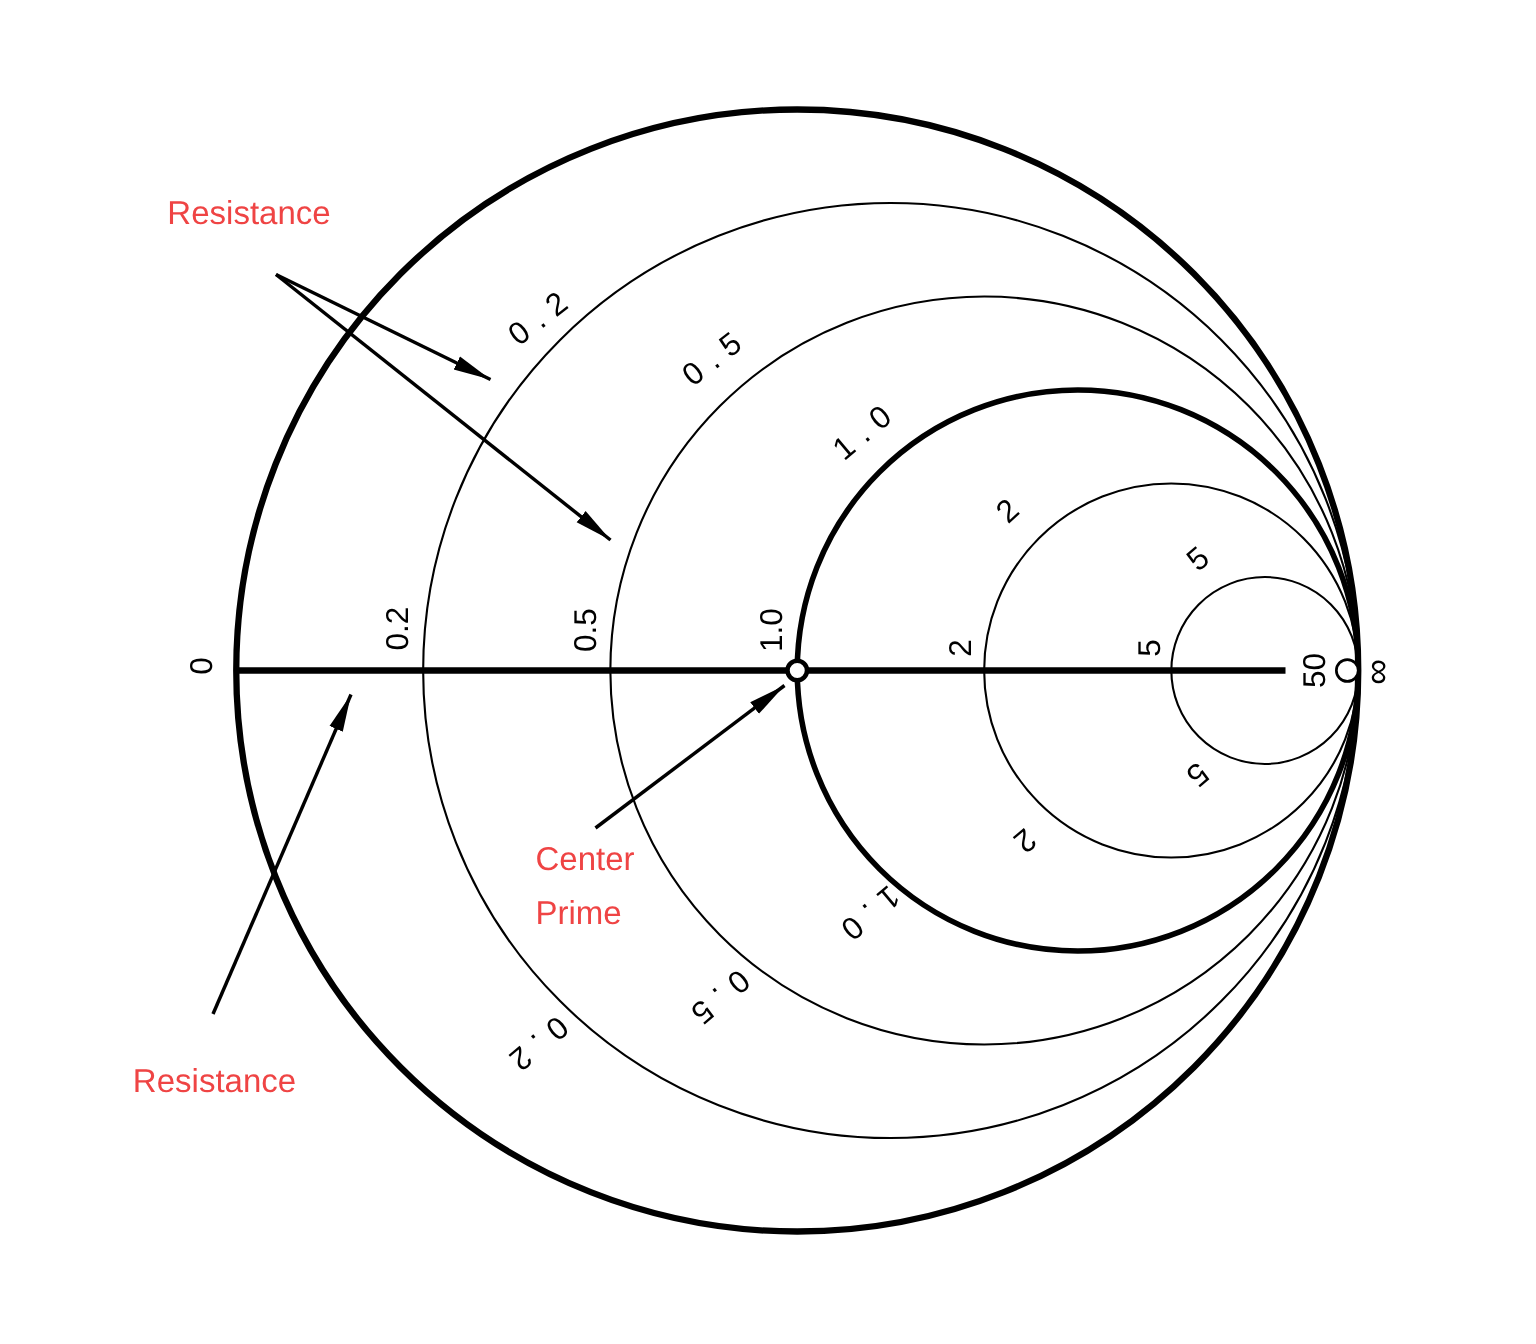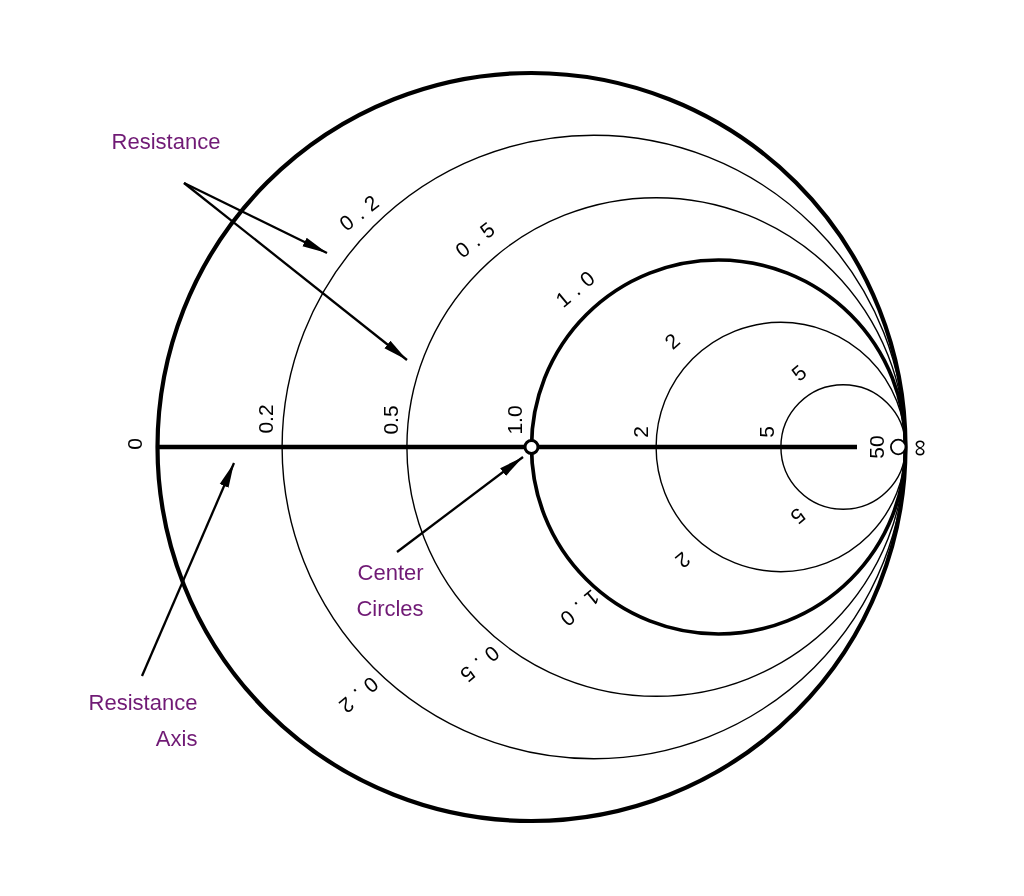--- a/index.html
+++ b/index.html
@@ -27,24 +27,24 @@
     font-size: 21px;
     color: #000000;
     transform: translate(-50%, -50%) rotate(var(--r, 0deg));
   }
   .curve {
     letter-spacing: 7px;
   }
   .anno {
     position: absolute;
     transform: translate(-50%, -50%);
-    text-align: right;
+    text-align: left;
     font-size: 22px;
     line-height: 36px;
-    color: #701a75;
+    color: #ef4444;
     white-space: nowrap;
   }
 </style>
 </head>
 <body>
 
 <div id="stage">
 
   <svg id="chart-svg" width="1024" height="896" viewBox="0 0 1024 896">
     <defs>
@@ -93,21 +93,20 @@
   <span class="lbl curve" style="left:577px; top:610px; --r:140deg;">1.0</span>
   <span class="lbl curve" style="left:680px; top:562px; --r:140deg;">2</span>
   <span class="lbl curve" style="left:795px; top:518px; --r:140deg;">5</span>
 
   <div class="anno" style="left:166px; top:142px;">
     <div>Resistance</div>
   </div>
 
   <div class="anno" style="left:390px; top:591px;">
     <div>Center</div>
-    <div>Circles</div>
+    <div>Prime</div>
   </div>
 
   <div class="anno" style="left:143px; top:721px;">
     <div>Resistance</div>
-    <div>Axis</div>
   </div>
 
 </div>
 
 </body></html>

